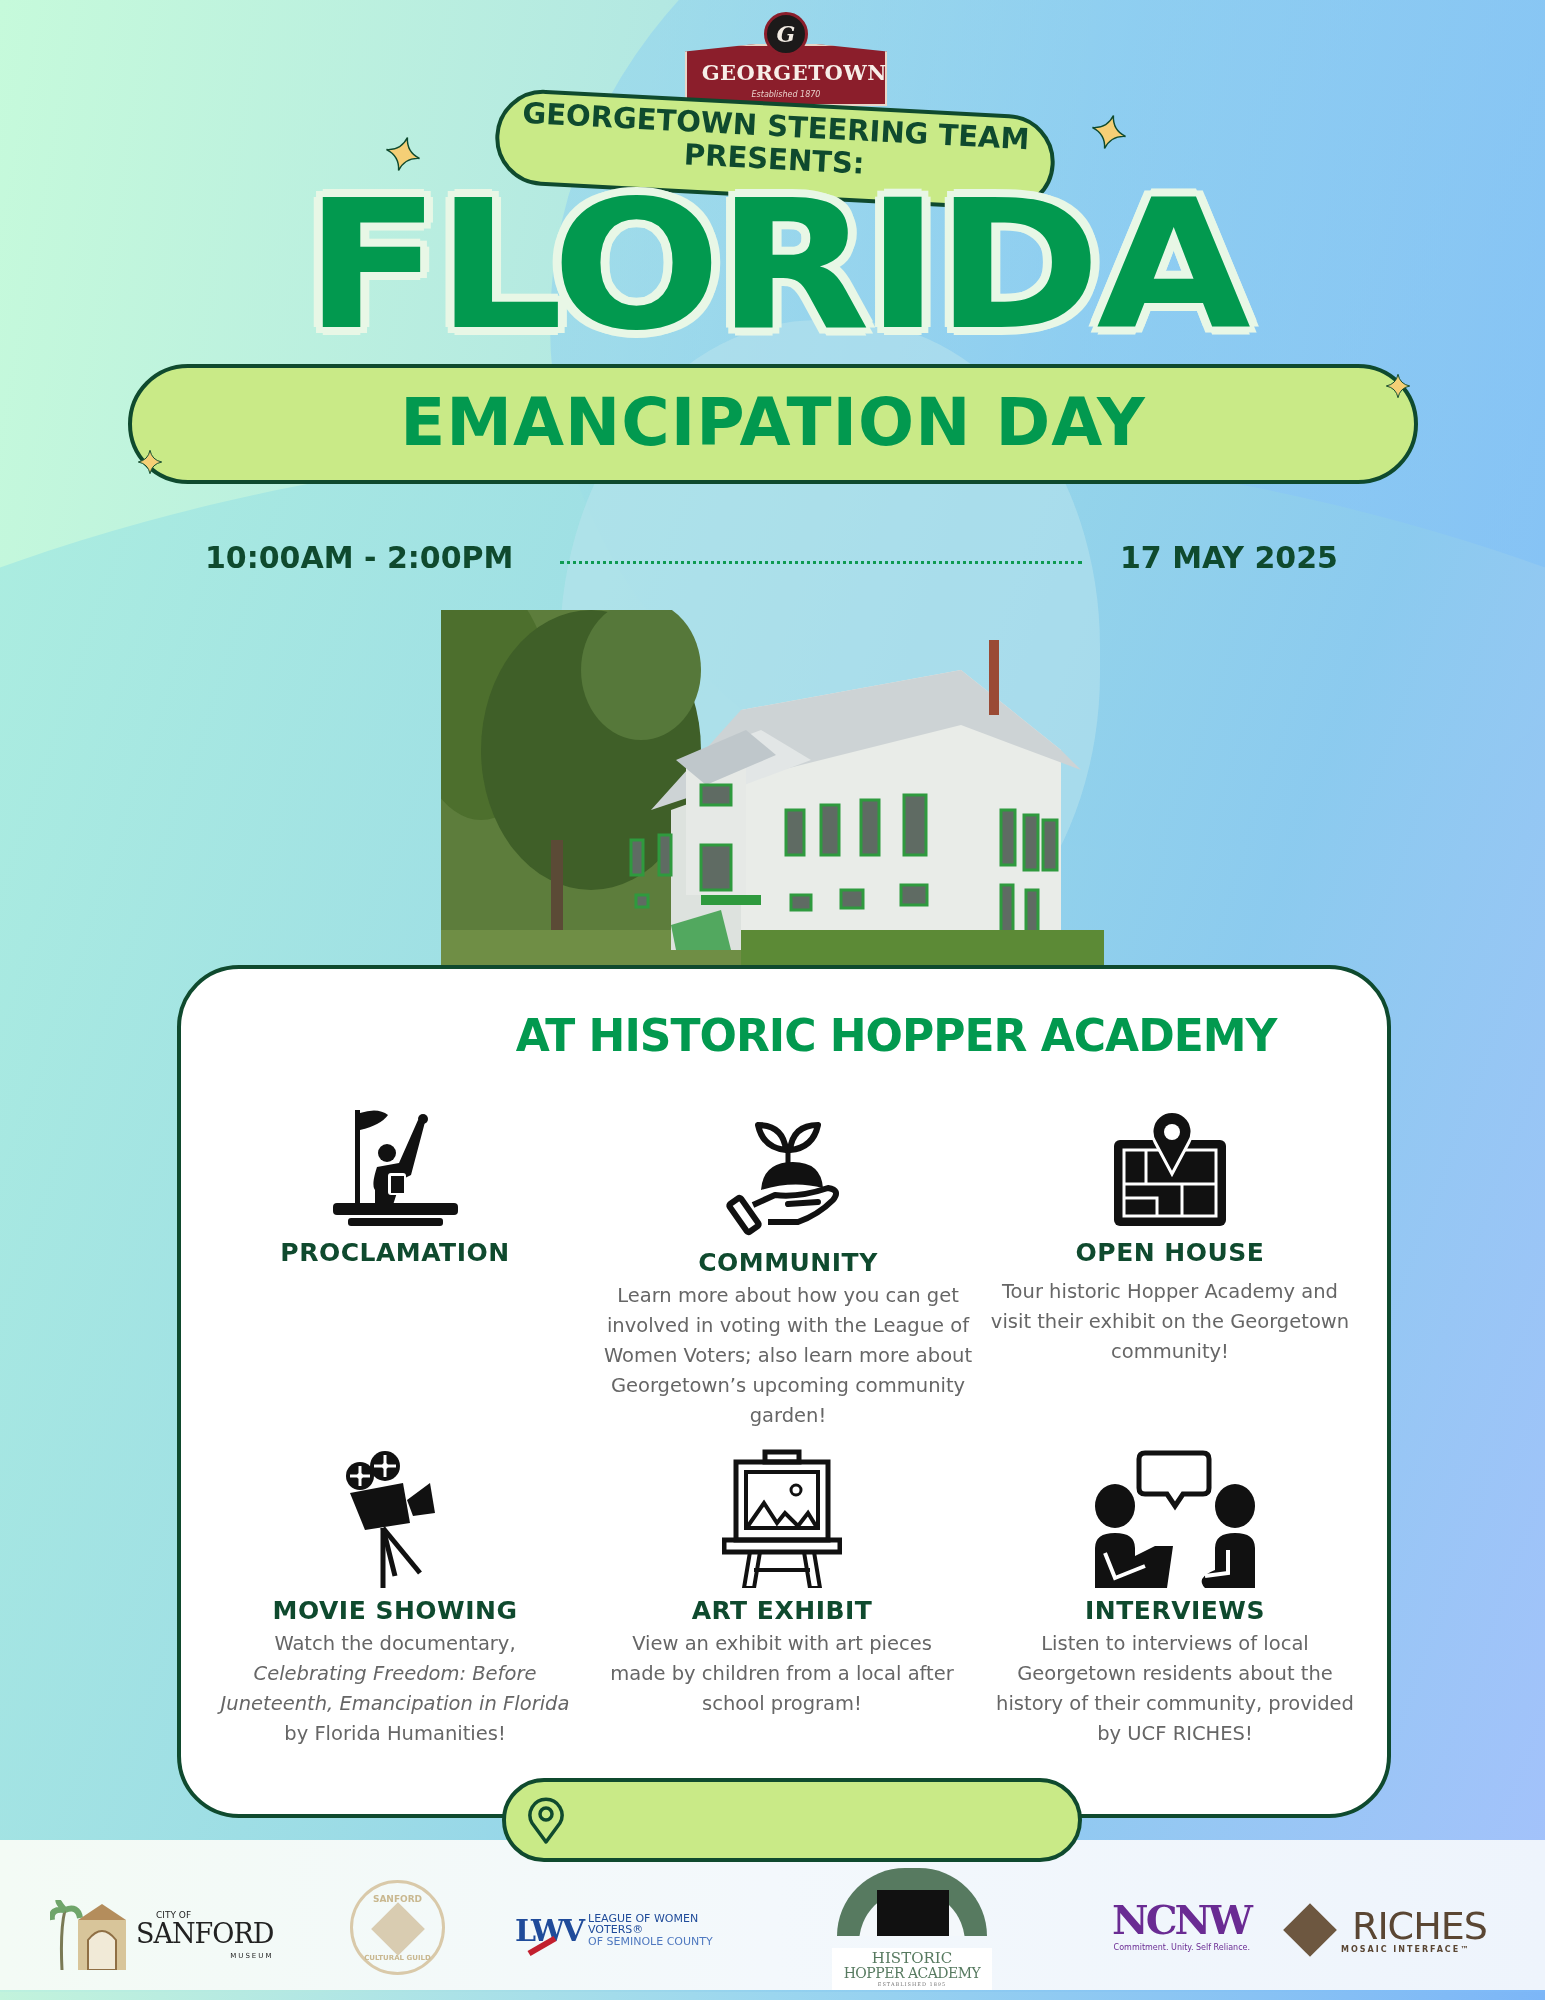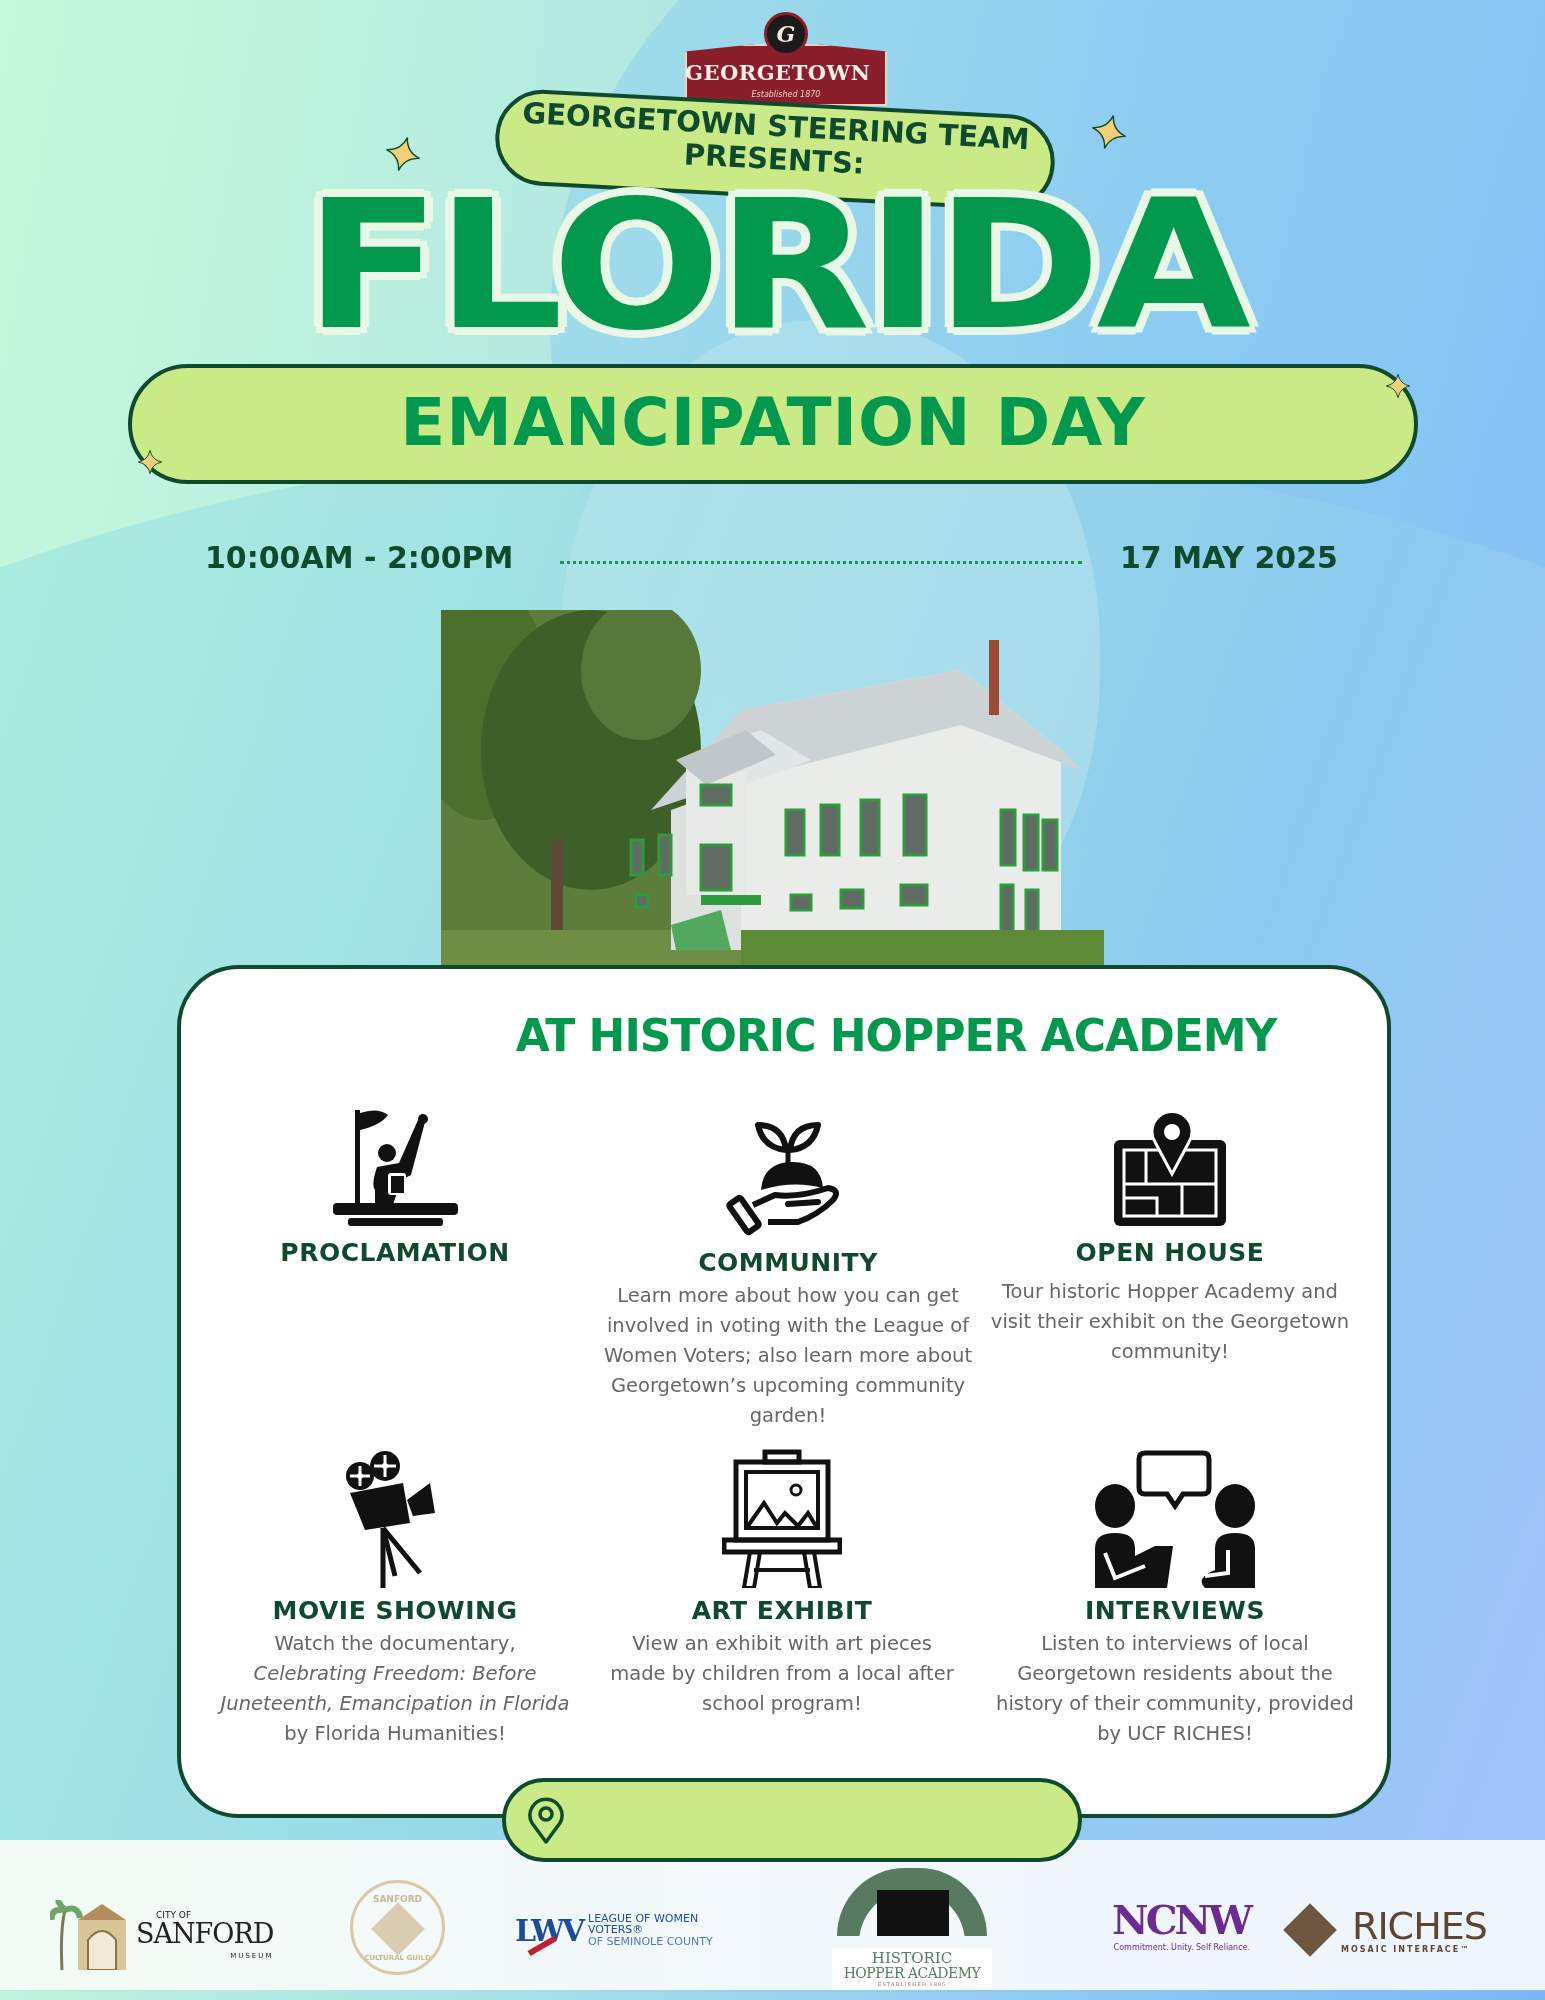--- a/index.html
+++ b/index.html
@@ -18,21 +18,21 @@
   .bottom-strip{position:absolute;left:0;bottom:0;width:1545px;height:8px;
     background:linear-gradient(90deg,#c2f3dc,#9bd6ef,#7cb6f7);}
 
   
   .gt-logo{position:absolute;left:685px;top:12px;width:202px;height:94px;}
   .gt-sign{position:absolute;left:0;top:32px;width:202px;height:62px;background:#8b1e2b;
     border:2px solid #e9d6c8;box-sizing:border-box;clip-path:polygon(0 12%,35% 0,50% 0,65% 0,100% 12%,100% 100%,0 100%);}
   .gt-circle{position:absolute;left:79px;top:0;width:44px;height:44px;border-radius:50%;background:#1c1a1a;
     border:3px solid #8b1e2b;box-sizing:border-box;display:flex;align-items:center;justify-content:center;
     color:#f3ece4;font-family:"DejaVu Serif",serif;font-style:italic;font-weight:bold;font-size:22px;}
-  .gt-name{position:absolute;left:0;top:48px;width:202px;text-align:left;color:#f7eee8;
+  .gt-name{position:absolute;left:0;top:48px;width:202px;text-align:right;color:#f7eee8;
     font-family:"DejaVu Serif",serif;font-weight:bold;font-size:21px;letter-spacing:.5px;}
   .gt-est{position:absolute;left:0;top:78px;width:202px;text-align:center;color:#e8cfc9;font-size:8px;font-style:italic;}
 
   
   .steer-pill{position:absolute;left:495px;top:102px;width:560px;height:96px;background:#c9ea87;
     border:4px solid #0f4a2e;border-radius:48px;box-sizing:border-box;transform:rotate(3deg);}
   .steer-text{position:absolute;left:495px;top:110px;width:560px;text-align:center;transform:rotate(3deg);
     color:#0f4a2e;font-family:"DejaVu Sans",sans-serif;font-weight:bold;font-size:29px;line-height:33px;}
 
   

